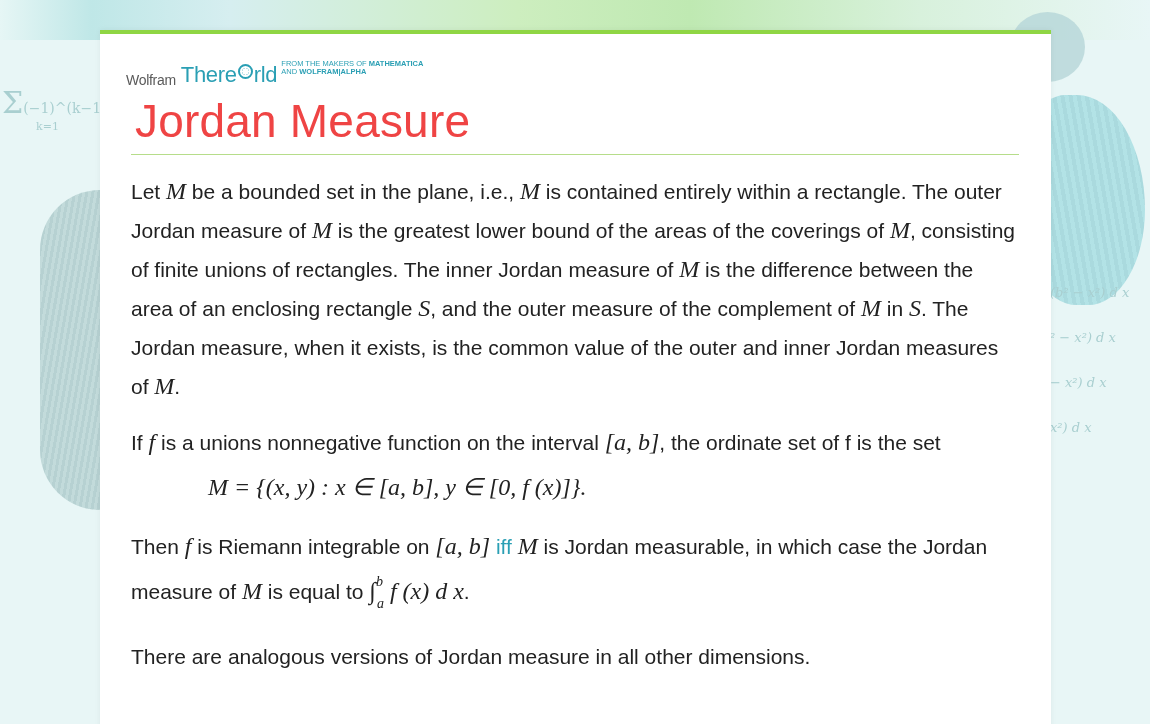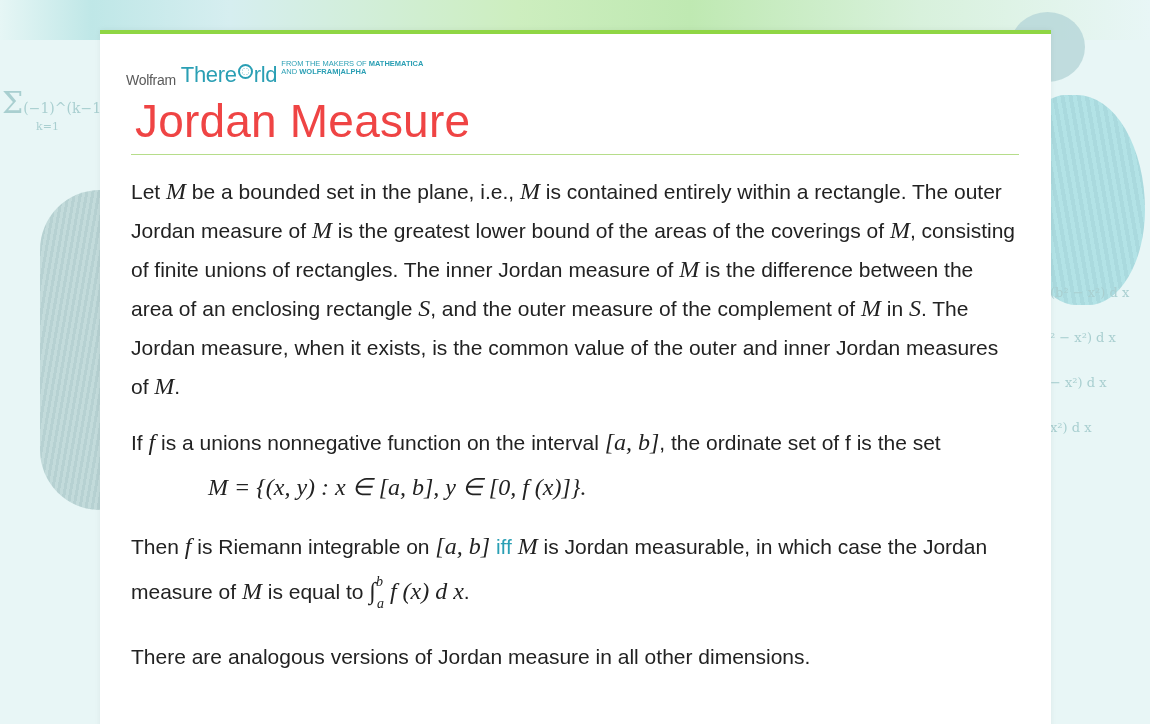--- a/index.html
+++ b/index.html
@@ -28,21 +28,21 @@
     background: repeating-linear-gradient(80deg, #a9dfe3 0px, #a9dfe3 4px, #9fd5da 4px, #9fd5da 8px);
     opacity: 0.85;
   }
   .bg-formula-left {
     position: absolute; left: 2px; top: 88px; color: #a9cfd0;
     font-family: "DejaVu Serif", serif; font-size: 14px; line-height: 1;
   }
   .bg-formula-left .sig { font-size: 30px; }
   .bg-formula-right {
     position: absolute; left: 1050px; top: 285px; color: #a9cfd0;
-    font-family: "DejaVu Serif", serif; font-size: 13px;
+    font-family: "DejaVu Serif", serif; font-style: italic; font-size: 13px;
   }
   .bg-formula-right div { margin-bottom: 30px; }
 
   .card {
     position: absolute; left: 100px; top: 30px; width: 951px; height: 720px;
     background: #ffffff; border-top: 4px solid #8fd644;
     box-shadow: 0 0 6px rgba(0,0,0,0.06);
   }
   .logo {
     position: absolute; left: 26px; top: 26px; display: flex; align-items: flex-end;

